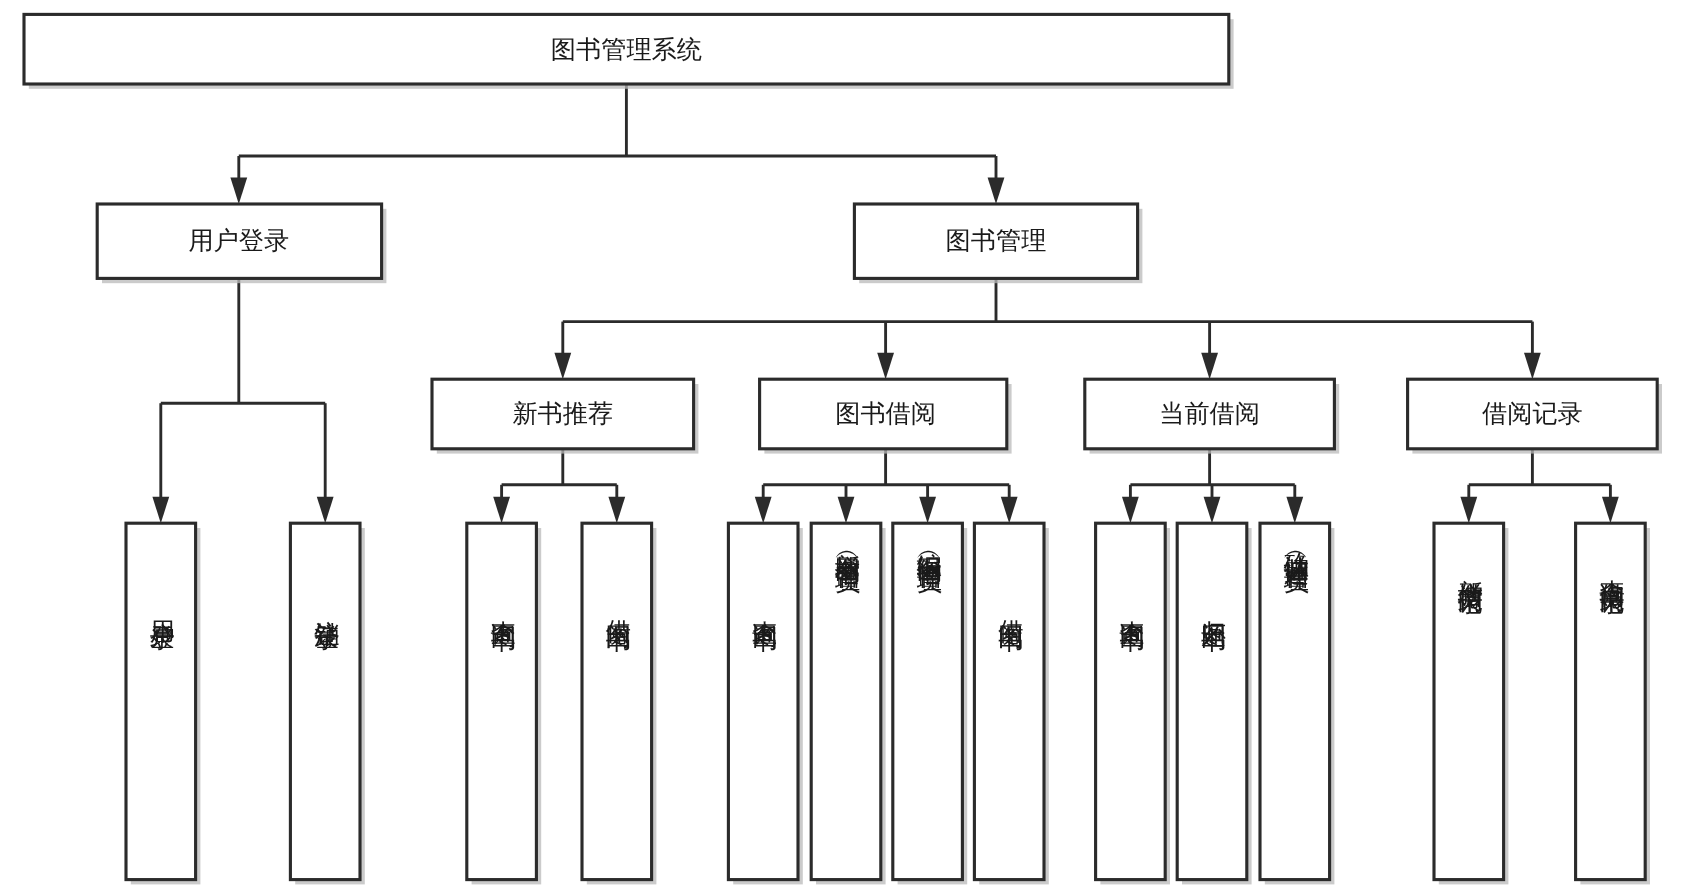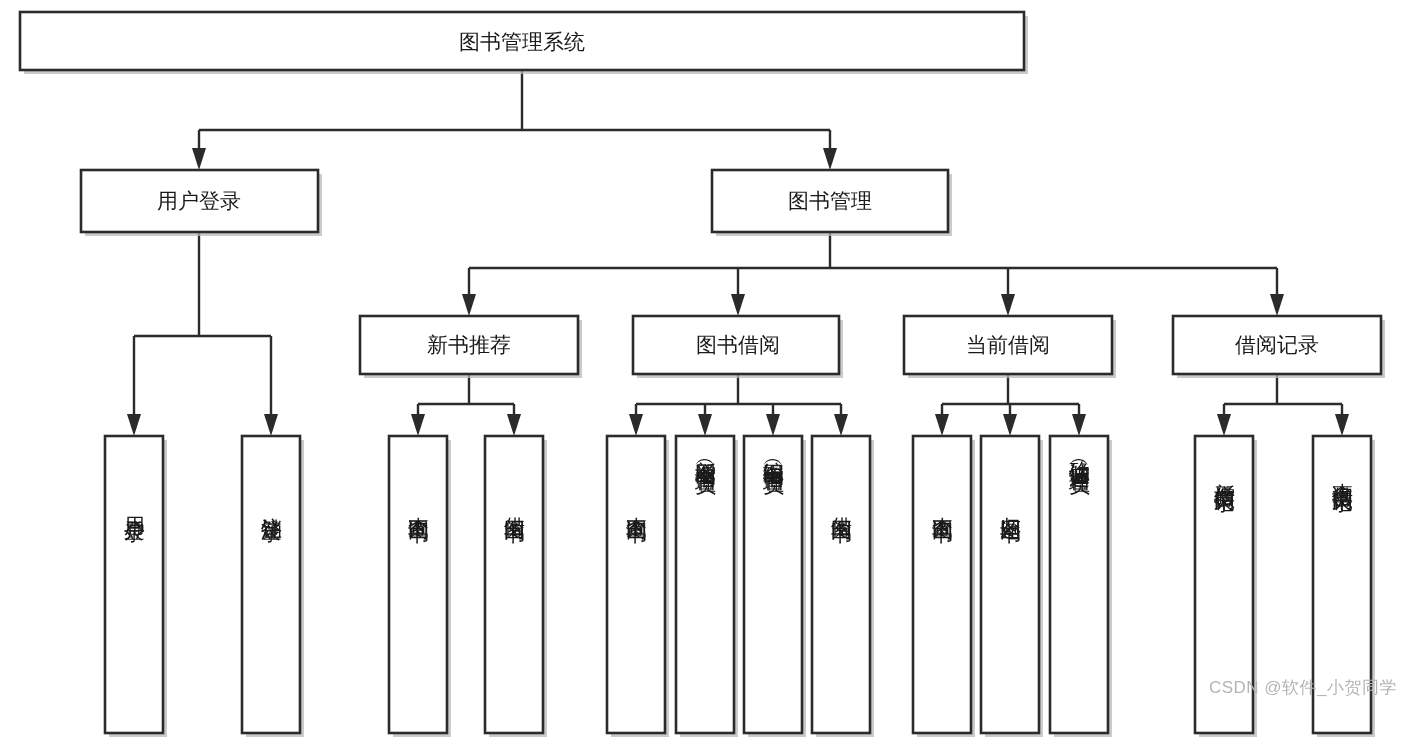--- a/index.html
+++ b/index.html
@@ -259,15 +259,14 @@
     <span class="vtext">确认归还（管理员）</span>
   </div>
 
   <div class="vtext-wrap" style="left:1195px; top:466px; width:58px;">
     <span class="vtext">新增借阅记录</span>
   </div>
   <div class="vtext-wrap" style="left:1313px; top:466px; width:58px;">
     <span class="vtext">查询借阅记录</span>
   </div>
 
-  <div class="watermark">CSDN @软件_小贺同学</div>
 
 </div>
 
 </body></html>

